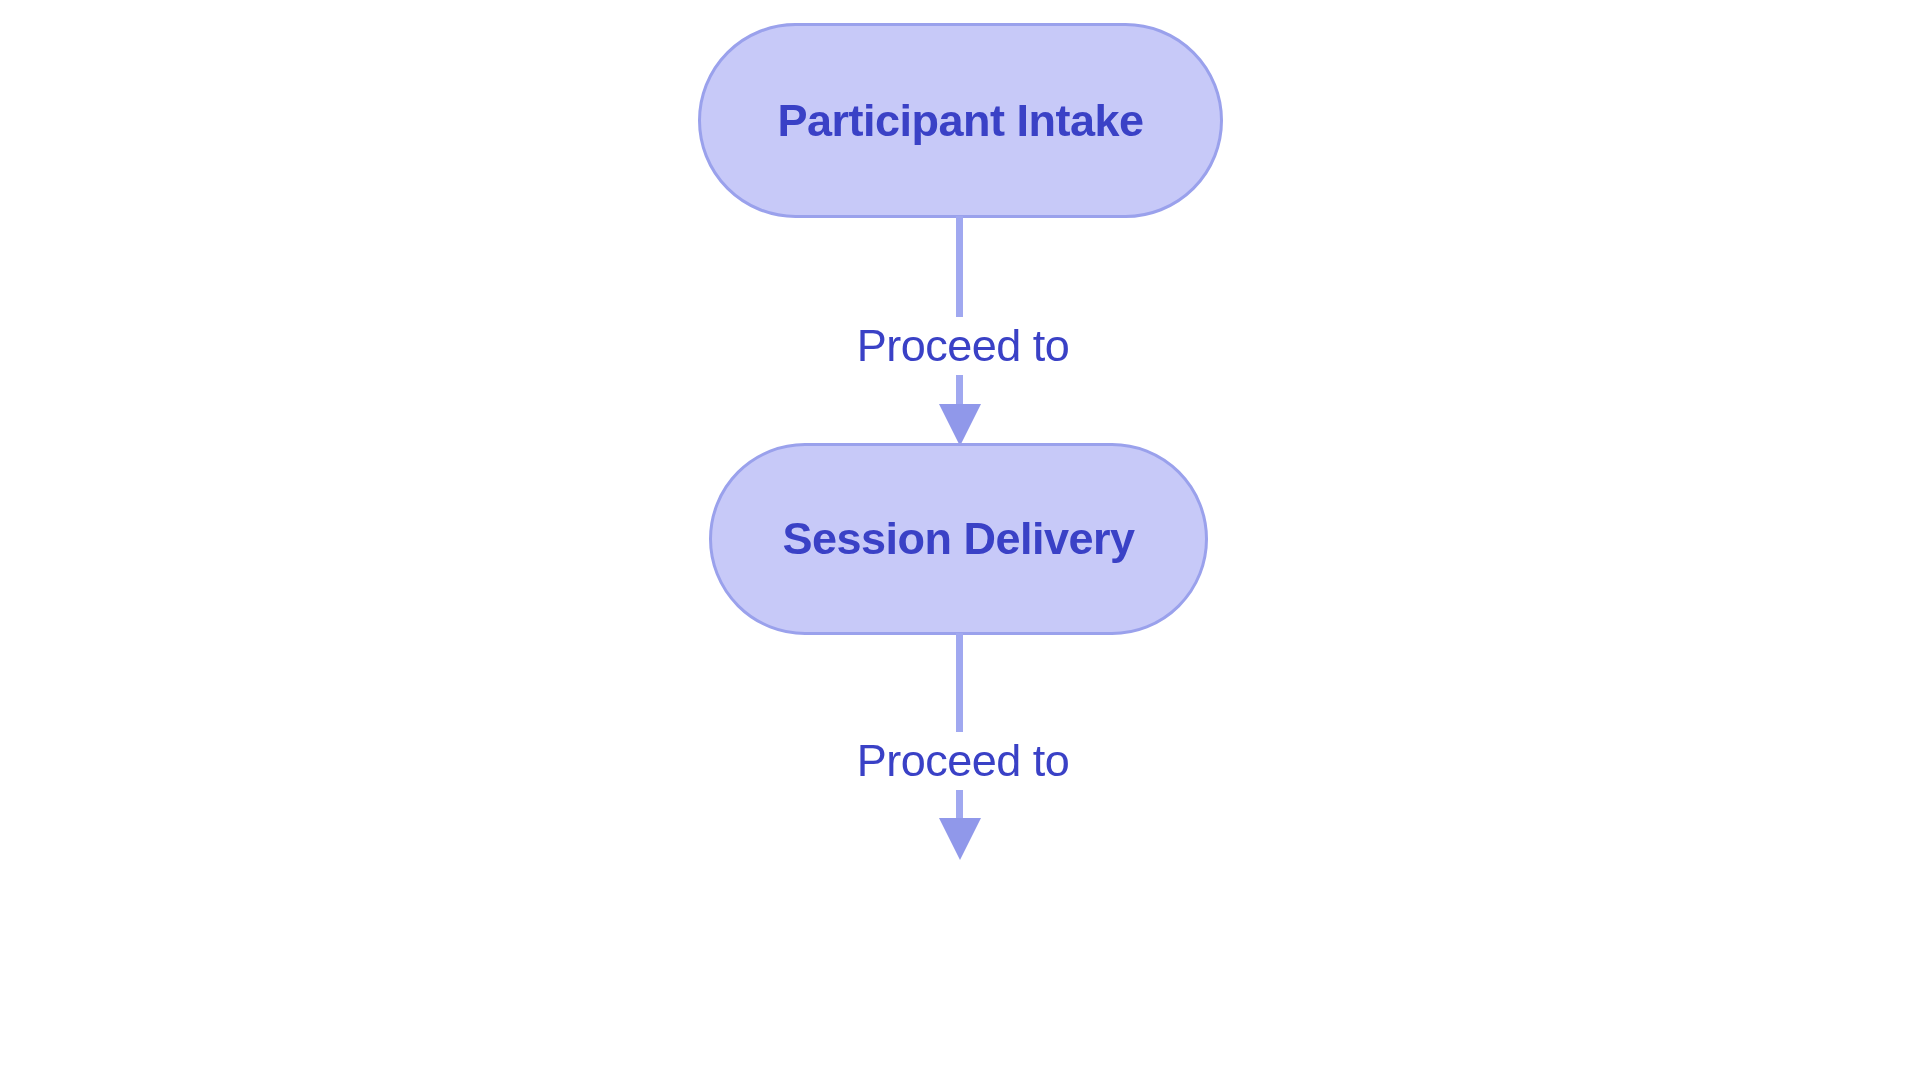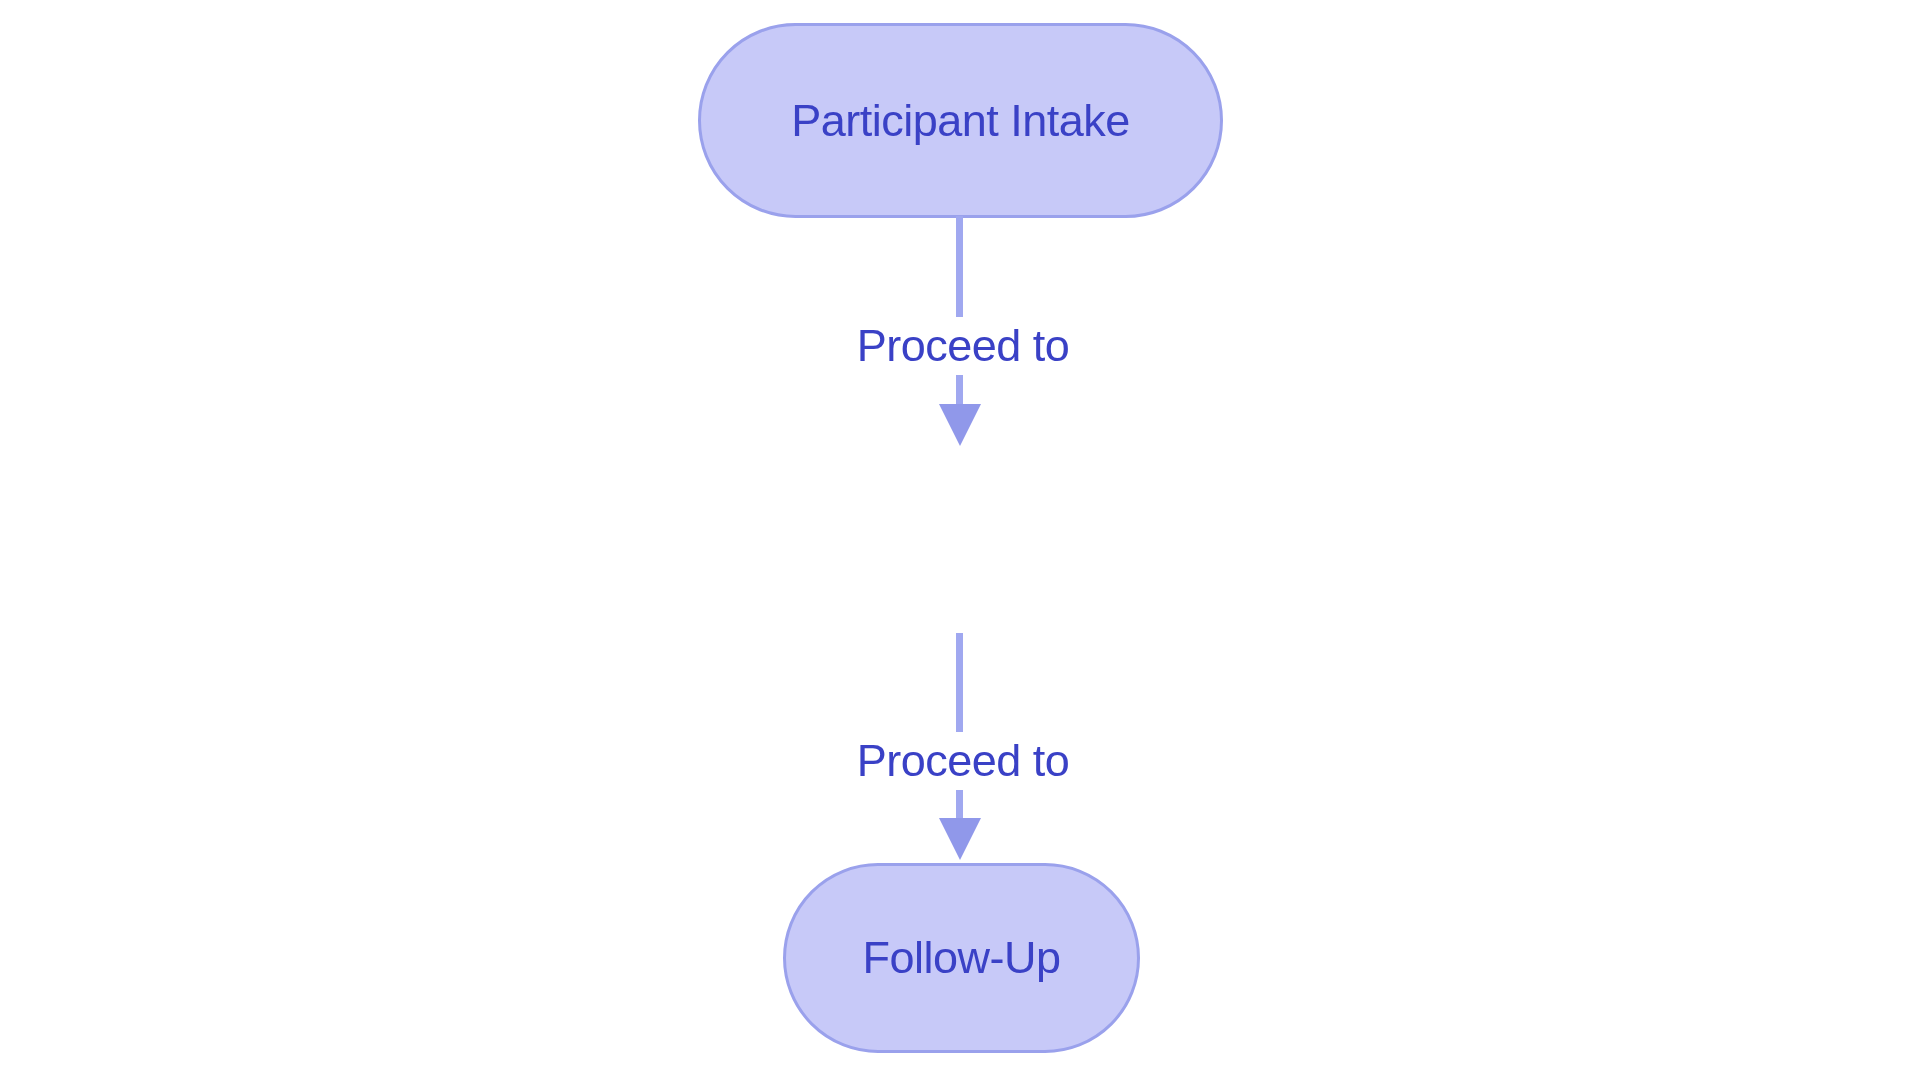--- a/index.html
+++ b/index.html
@@ -30,20 +30,21 @@
     position: absolute;
     display: flex;
     align-items: center;
     justify-content: center;
     background: var(--node-fill);
     border: 3px solid var(--node-border);
     color: var(--node-text);
     font-size: 45px;
     letter-spacing: -0.5px;
     white-space: nowrap;
+    font-weight: bold;
   }
   .node-1 { left: 698px; top: 23px;  width: 525px; height: 195px; border-radius: 98px; }
   .node-2 { left: 709px; top: 443px; width: 499px; height: 192px; border-radius: 96px; }
   .node-3 { left: 783px; top: 863px; width: 357px; height: 190px; border-radius: 95px; }
 
   .edge-line {
     position: absolute;
     width: 7px;
     background: var(--edge-line);
   }
@@ -81,22 +82,22 @@
 <div class="canvas">
 
   <div class="flow-node node-1">
     <span>Participant Intake</span>
   </div>
 
   <div class="edge-line line-1"></div>
   <div class="arrowhead arrow-1"></div>
   <div class="edge-label label-1">Proceed to</div>
 
+  <div class="flow-node node-2">
+    <span>Session Delivery</span>
+  </div>
 
   <div class="edge-line line-2"></div>
   <div class="arrowhead arrow-2"></div>
   <div class="edge-label label-2">Proceed to</div>
 
-  <div class="flow-node node-3">
-    <span>Follow-Up</span>
-  </div>
 
 </div>
 
 </body></html>

